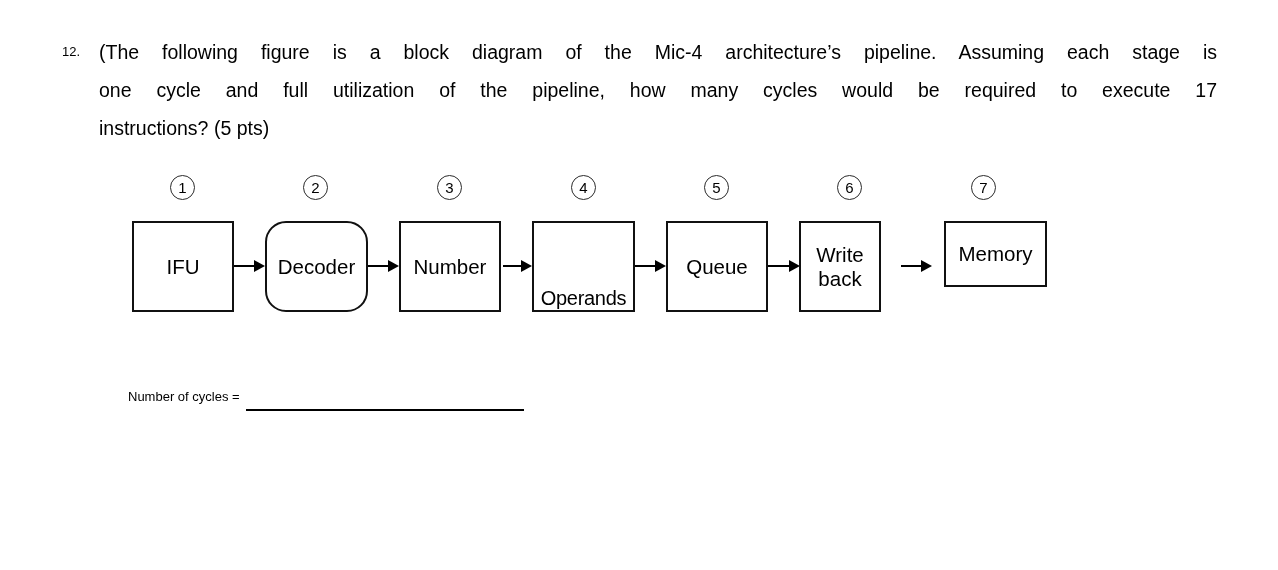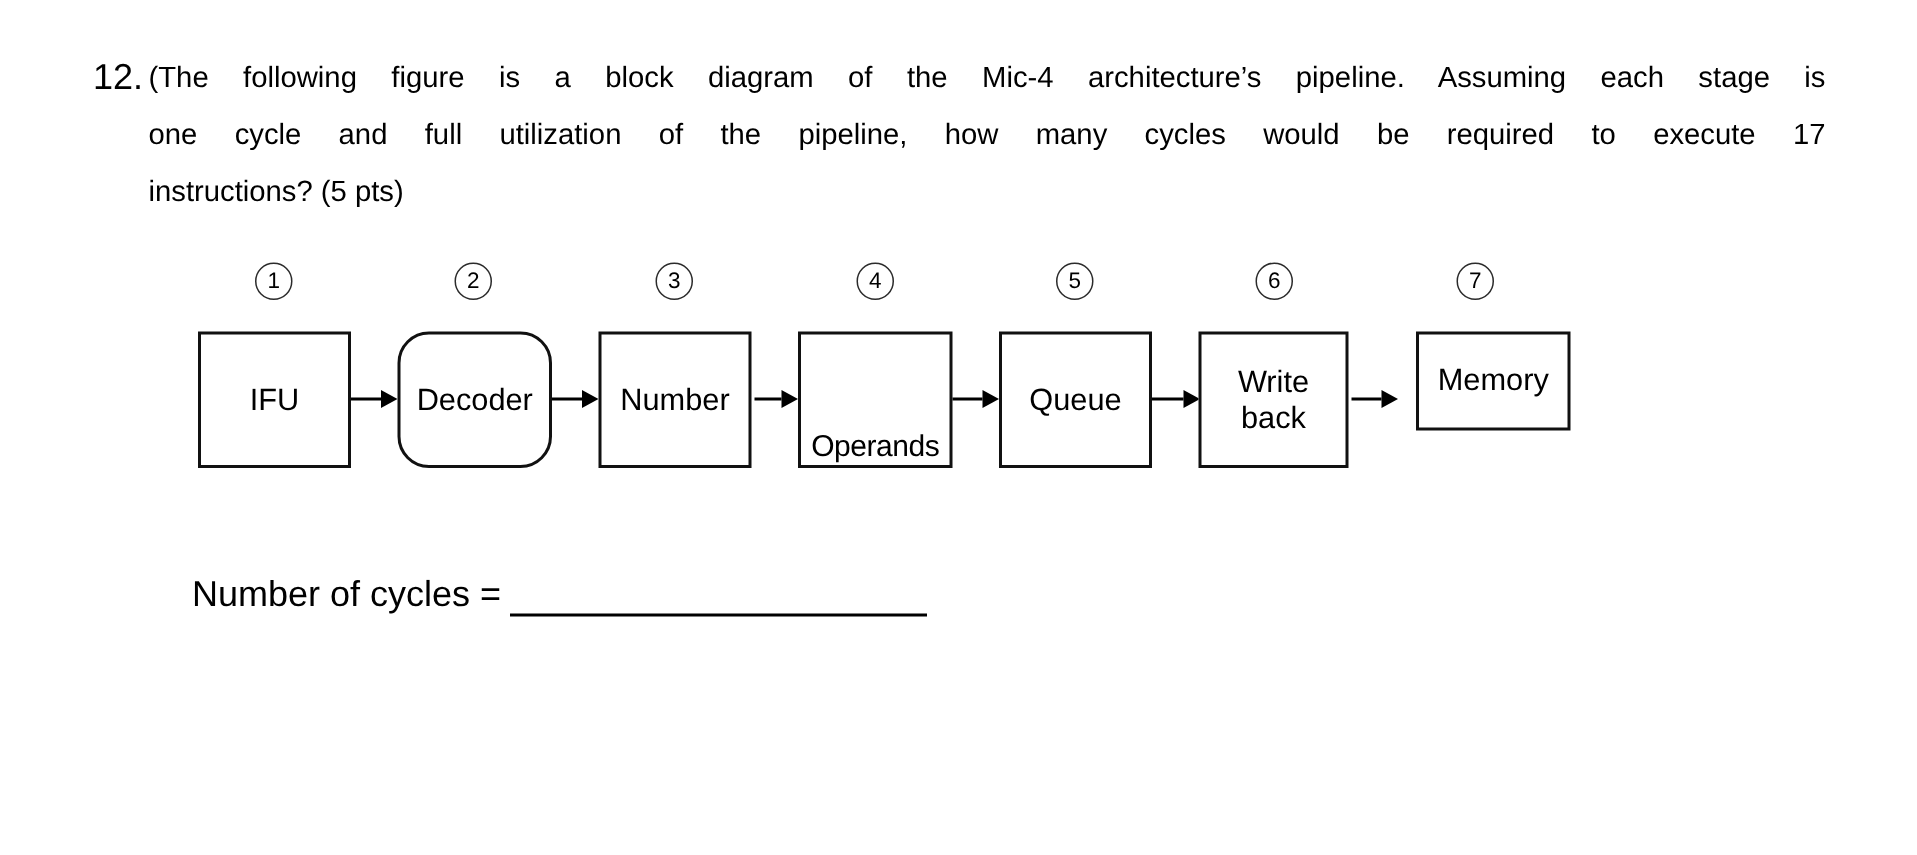--- a/index.html
+++ b/index.html
@@ -28,21 +28,21 @@
     font-family: Liberation Sans, sans-serif;
     font-size: 19.5px;
     line-height: 38px;
     color: #000000;
     white-space: nowrap;
   }
   #q-number {
     position: absolute;
     left: 0;
     top: 0;
-    font-size: 24px;
+    font-size: 13px;
     line-height: 38px;
     font-weight: 400;
   }
   #q-body {
     margin-left: 37px;
   }
   .q-line.justify {
     white-space: normal;
     text-align: justify;
     text-align-last: justify;
@@ -127,21 +127,21 @@
   
   #answer-row {
     position: absolute;
     left: 128px;
     top: 383px;
     display: flex;
     align-items: flex-end;
   }
   #answer-label {
     font-family: "Liberation Sans", sans-serif;
-    font-size: 24px;
+    font-size: 13px;
     line-height: 28px;
     color: #000000;
     white-space: nowrap;
   }
   #answer-blank {
     width: 278px;
     height: 24px;
     margin-left: 6px;
     border-bottom: 2.5px solid #000000;
   }
@@ -222,21 +222,21 @@
   </div>
   <div class="arrow" style="left:768px; top:259px; width:32px;">
     <div class="shaft" style="width:21px;"></div>
     <div class="head" style="left:21px;"></div>
   </div>
 
   <div class="stage">
     <div class="stage-circle" style="left:837px; top:175px;">
       <span>6</span>
     </div>
-    <div class="stage-box" style="left:799px; top:221px; width:100px; height:91px;">
+    <div class="stage-box" style="left:799px; top:221px; width:82px; height:91px;">
       <span>Write
 back</span>
     </div>
   </div>
   <div class="arrow" style="left:901px; top:259px; width:31px;">
     <div class="shaft" style="width:20px;"></div>
     <div class="head" style="left:20px;"></div>
   </div>
 
   <div class="stage">

